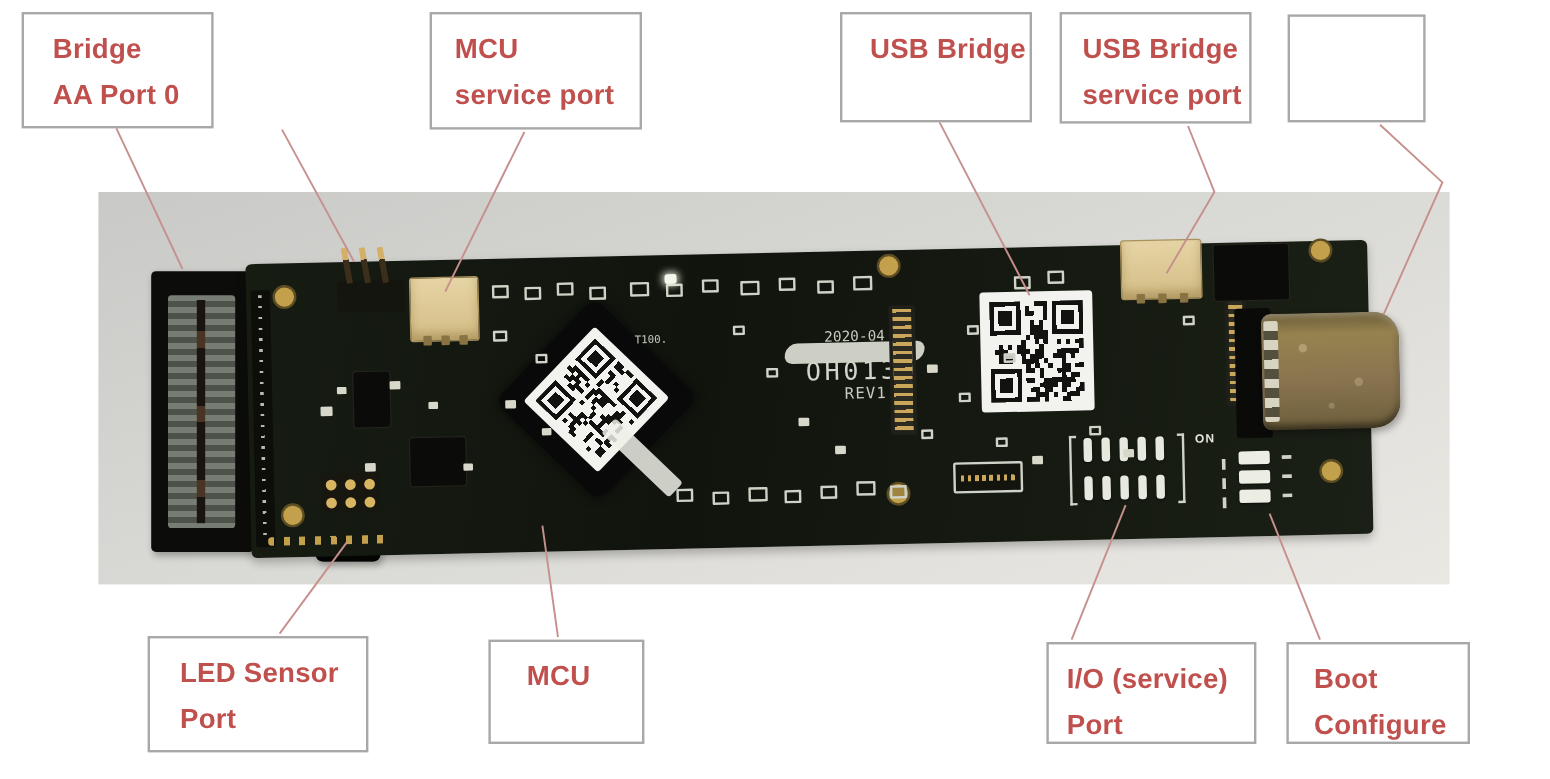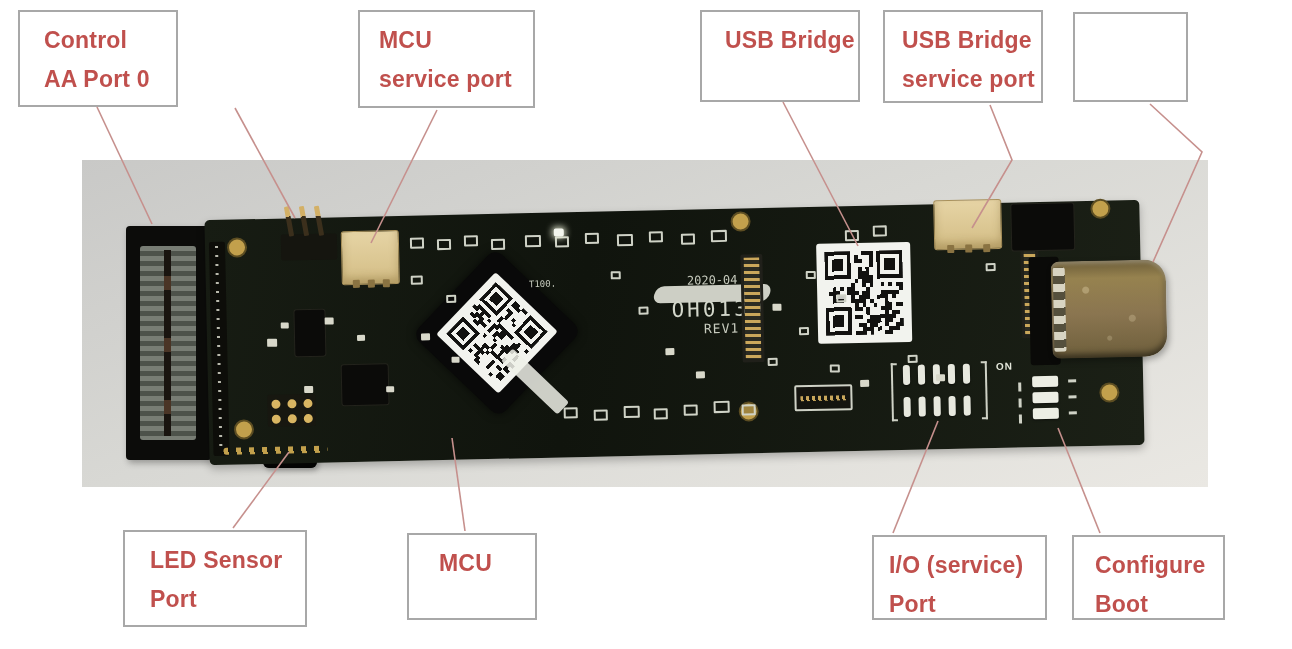--- a/index.html
+++ b/index.html
@@ -97,21 +97,21 @@
          background:repeating-linear-gradient(180deg,#d8d4c2 0 8px,#55503d 8px 16px);border-radius:2px;}
   .gold-dots{left:14px;top:228px;width:104px;height:7px;border-radius:3px;
          background:repeating-linear-gradient(90deg,#c2a04c 0 5px,transparent 5px 13px);}
 </style>
 </head>
 <body>
 
 <div class="canvas">
 
   <div class="callout" style="left:18px;top:10px;width:160px;height:97px;padding-left:24px">
-    <span class="cl">Control</span>
+    <span class="cl">Bridge</span>
     <span class="cl">AA Port 0</span>
   </div>
   <div class="callout" style="left:358px;top:10px;width:177px;height:98px;padding-left:19px">
     <span class="cl">MCU</span>
     <span class="cl">service port</span>
   </div>
   <div class="callout" style="left:700px;top:10px;width:160px;height:92px;padding-left:23px">
     <span class="cl">USB Bridge</span>
   </div>
   <div class="callout" style="left:883px;top:10px;width:160px;height:93px;padding-left:17px">
@@ -126,22 +126,22 @@
     <span class="cl">Port</span>
   </div>
   <div class="callout" style="left:407px;top:533px;width:130px;height:87px;padding-left:30px">
     <span class="cl">MCU</span>
   </div>
   <div class="callout" style="left:872px;top:535px;width:175px;height:85px;padding-left:15px">
     <span class="cl">I/O (service)</span>
     <span class="cl">Port</span>
   </div>
   <div class="callout" style="left:1072px;top:535px;width:153px;height:85px;padding-left:21px">
+    <span class="cl">Boot</span>
     <span class="cl">Configure</span>
-    <span class="cl">Boot</span>
   </div>
 
   <div class="photo">
 
     <div class="abs sensor-module">
       <div class="abs sensor-slot">
         <div class="abs sensor-slot-center"></div>
       </div>
     </div>
 

